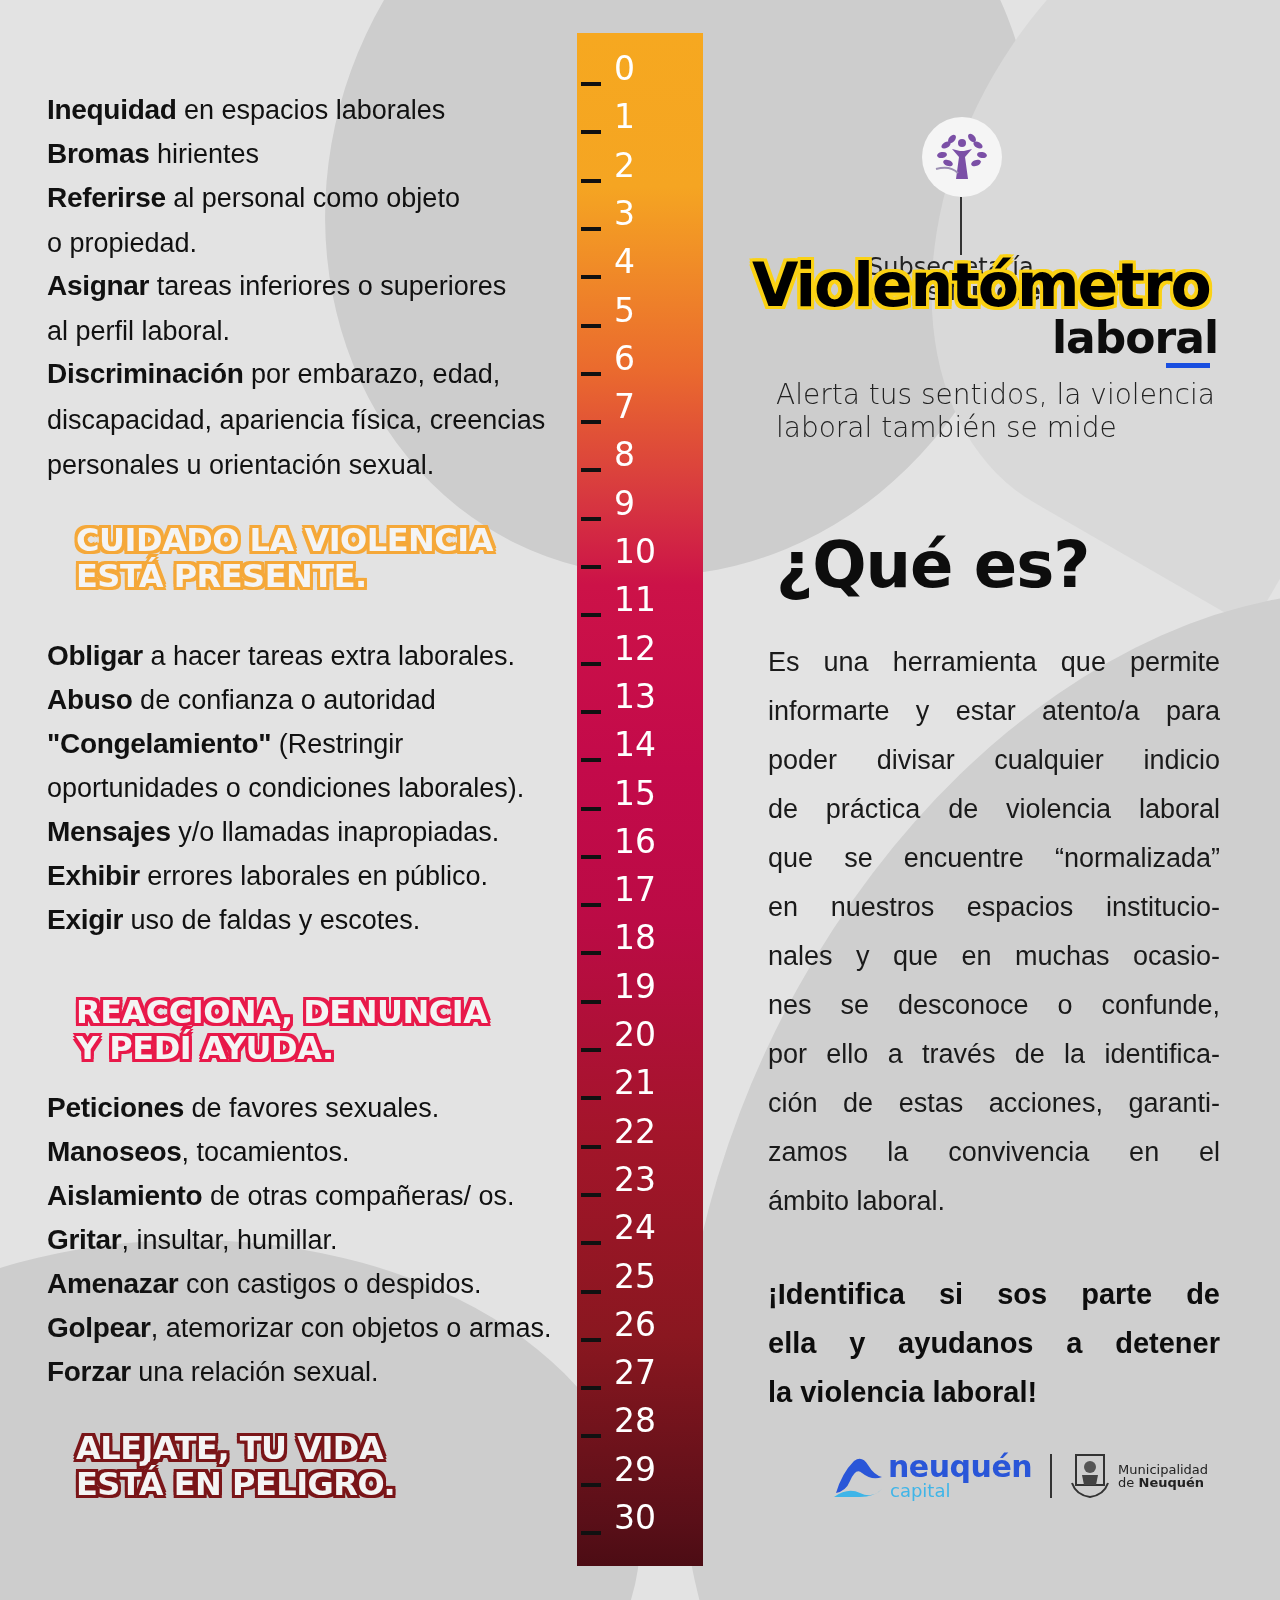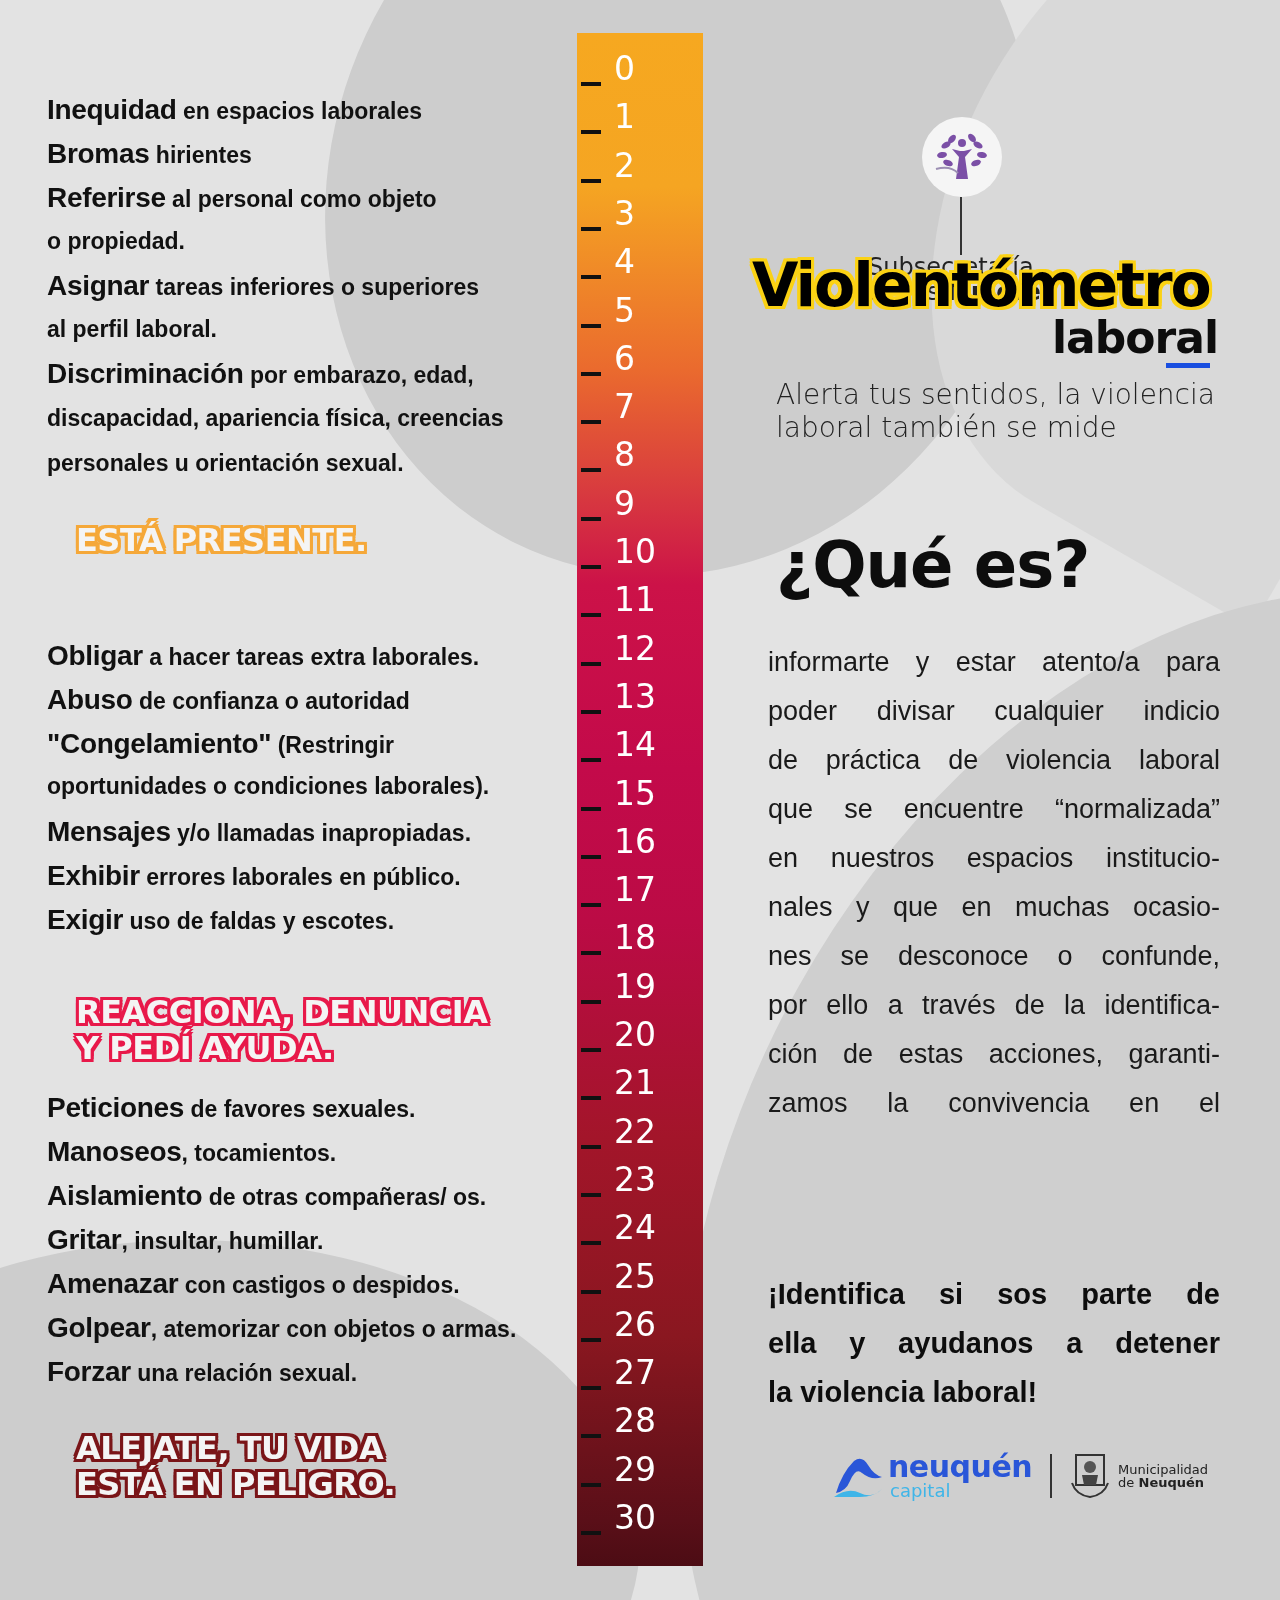--- a/index.html
+++ b/index.html
@@ -17,21 +17,21 @@
     .bg4 { left: 720px; top: 560px; width: 1000px; height: 1400px; border-radius: 50%; transform: rotate(25deg); background:#cfcfcf;}
 
     .layer { position: absolute; z-index: 2; }
 
     
     .item-line {
       position: absolute; left: 47px; white-space: nowrap;
       font-size: 21px; font-weight: bold; color: #111;
     }
     .item-line .kw { font-size: 28px; font-weight: 900; letter-spacing: -0.3px; }
-    .item-line .rest { font-size: 23px; font-weight: bold; }
+    .item-line .rest { font-size: 27px; font-weight: normal; }
 
     .alert {
       position: absolute; left: 76px;
       font-family: "DejaVu Sans", sans-serif;
       font-weight: 900; font-size: 32px; line-height: 36px;
       color: #f4f4f4; letter-spacing: -0.5px;
     }
     .alert.yellow { top: 522px; text-shadow: -3px -3px 0 #f5a839, 3px -3px 0 #f5a839, -3px 3px 0 #f5a839, 3px 3px 0 #f5a839, 0 3px 0 #f5a839, 0 -3px 0 #f5a839, 3px 0 0 #f5a839, -3px 0 0 #f5a839; }
     .alert.red { top: 994px; text-shadow: -3px -3px 0 #e8194a, 3px -3px 0 #e8194a, -3px 3px 0 #e8194a, 3px 3px 0 #e8194a, 0 3px 0 #e8194a, 0 -3px 0 #e8194a, 3px 0 0 #e8194a, -3px 0 0 #e8194a; }
     .alert.dark { top: 1430px; text-shadow: -3px -3px 0 #7a1518, 3px -3px 0 #7a1518, -3px 3px 0 #7a1518, 3px 3px 0 #7a1518, 0 3px 0 #7a1518, 0 -3px 0 #7a1518, 3px 0 0 #7a1518, -3px 0 0 #7a1518; }
@@ -132,20 +132,21 @@
     <div class="item-line layer" style="top: 1092px;"><span class="kw">Peticiones</span><span class="rest"> de favores sexuales.</span></div>
     <div class="item-line layer" style="top: 1136px;"><span class="kw">Manoseos</span><span class="rest">, tocamientos.</span></div>
     <div class="item-line layer" style="top: 1180px;"><span class="kw">Aislamiento</span><span class="rest"> de otras compañeras/ os.</span></div>
     <div class="item-line layer" style="top: 1224px;"><span class="kw">Gritar</span><span class="rest">, insultar, humillar.</span></div>
     <div class="item-line layer" style="top: 1268px;"><span class="kw">Amenazar</span><span class="rest"> con castigos o despidos.</span></div>
     <div class="item-line layer" style="top: 1312px;"><span class="kw">Golpear</span><span class="rest">, atemorizar con objetos o armas.</span></div>
     <div class="item-line layer" style="top: 1356px;"><span class="kw">Forzar</span><span class="rest"> una relación sexual.</span></div>
   </div>
 
 <div class="alert yellow">
+  <div>CUIDADO LA VIOLENCIA</div>
   <div>ESTÁ PRESENTE.</div>
 </div>
 <div class="alert red">
   <div>REACCIONA, DENUNCIA</div>
   <div>Y PEDÍ AYUDA.</div>
 </div>
 <div class="alert dark">
   <div>ALEJATE, TU VIDA</div>
   <div>ESTÁ EN PELIGRO.</div>
 </div>
@@ -244,30 +245,32 @@
 <div class="title">Violentómetro</div>
 <div class="subtitle">laboral</div>
 <div class="underline"></div>
 <div class="tagline">
   <div>Alerta tus sentidos, la violencia</div>
   <div>laboral también se mide</div>
 </div>
 
 <div class="que">¿Qué es?</div>
 <div class="desc" id="desc">
+    <span class="dl">Es una herramienta que permite</span>
     <span class="dl">informarte y estar atento/a para</span>
     <span class="dl">poder divisar cualquier indicio</span>
     <span class="dl">de práctica de violencia laboral</span>
     <span class="dl">que se encuentre “normalizada”</span>
     <span class="dl">en nuestros espacios institucio-</span>
     <span class="dl">nales y que en muchas ocasio-</span>
     <span class="dl">nes se desconoce o confunde,</span>
     <span class="dl">por ello a través de la  identifica-</span>
     <span class="dl">ción de estas acciones, garanti-</span>
     <span class="dl">zamos la convivencia en el</span>
+    <span class="dl last">ámbito laboral.</span>
   </div>
 <div class="cta" id="cta">
     <span class="dl">¡Identifica si sos parte de</span>
     <span class="dl">ella y ayudanos a detener</span>
     <span class="dl last">la violencia laboral!</span>
   </div>
 
 <div class="footer-logos">
   <div class="nq-logo">
     <svg width="52" height="46" viewBox="0 0 52 46">

